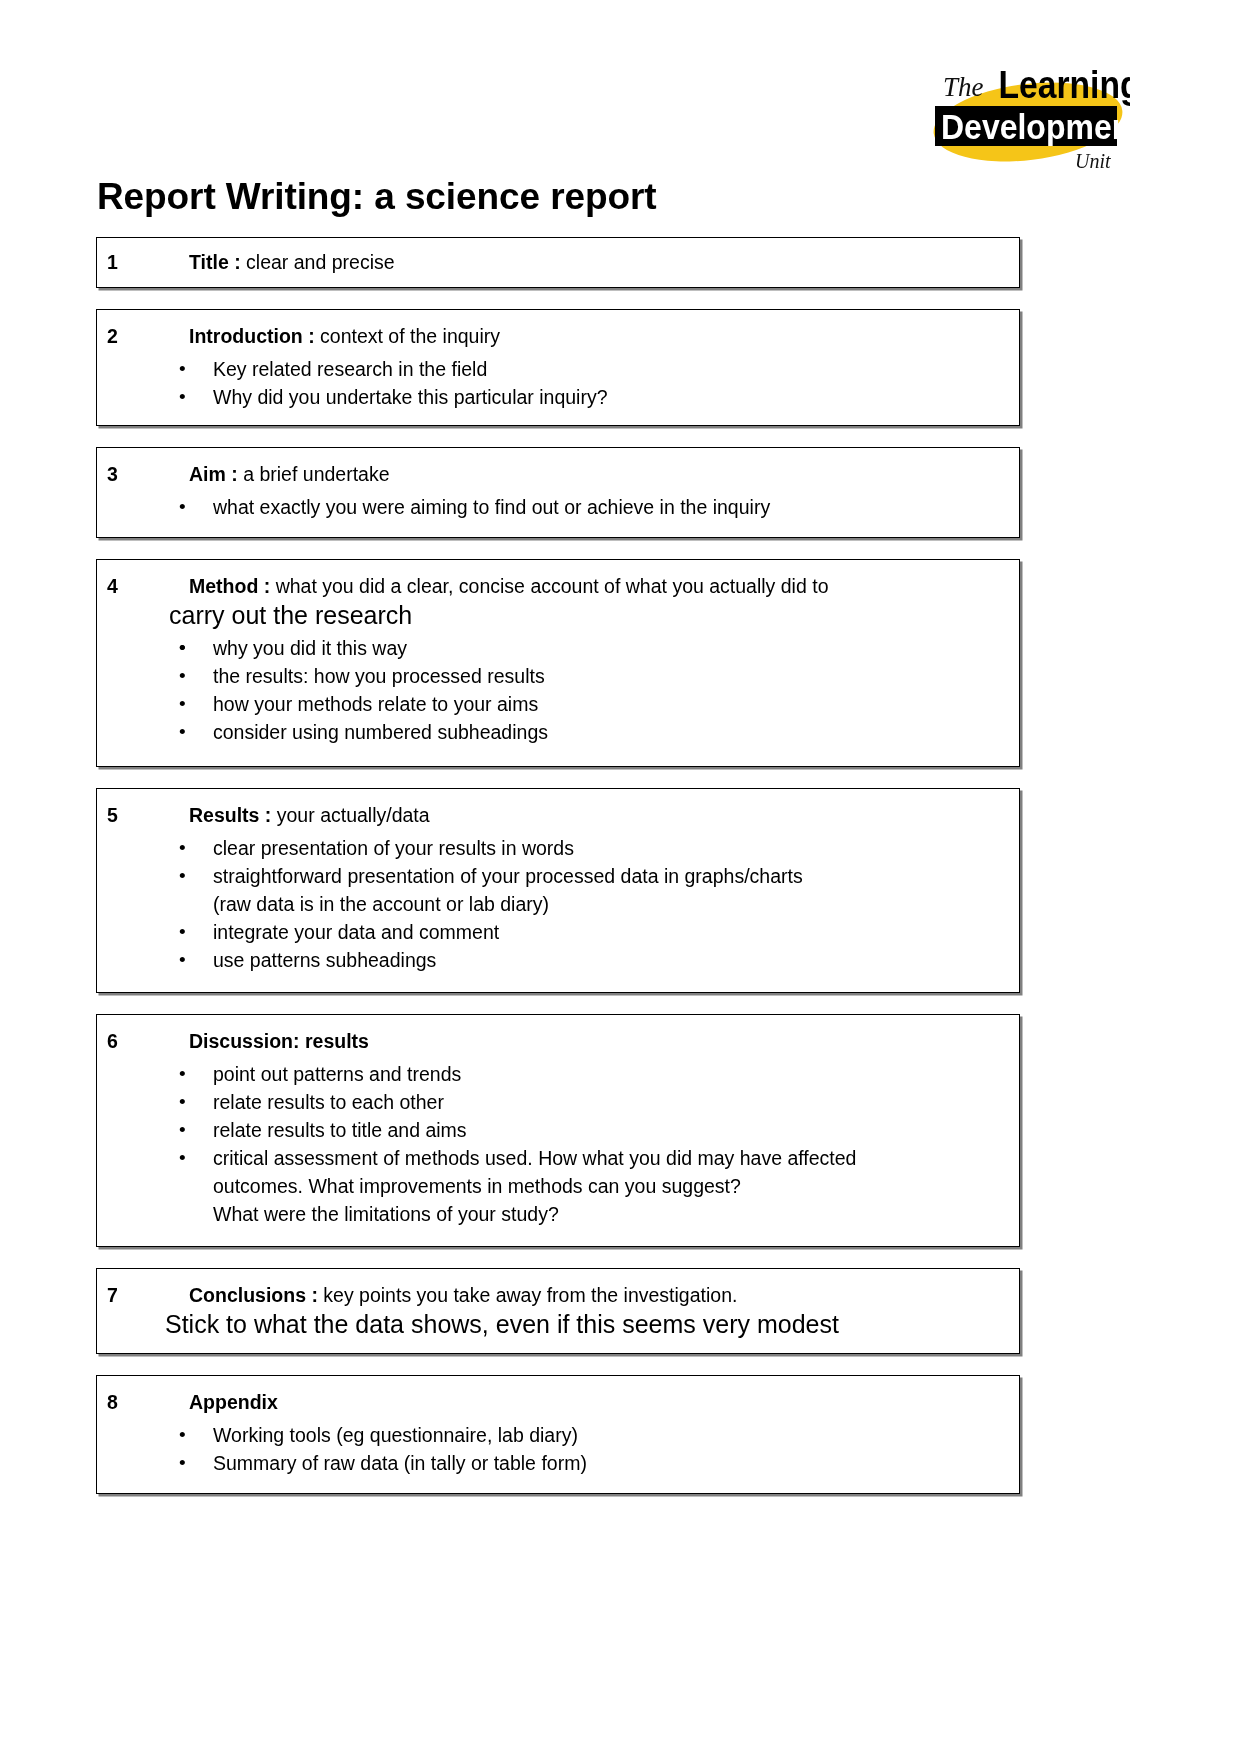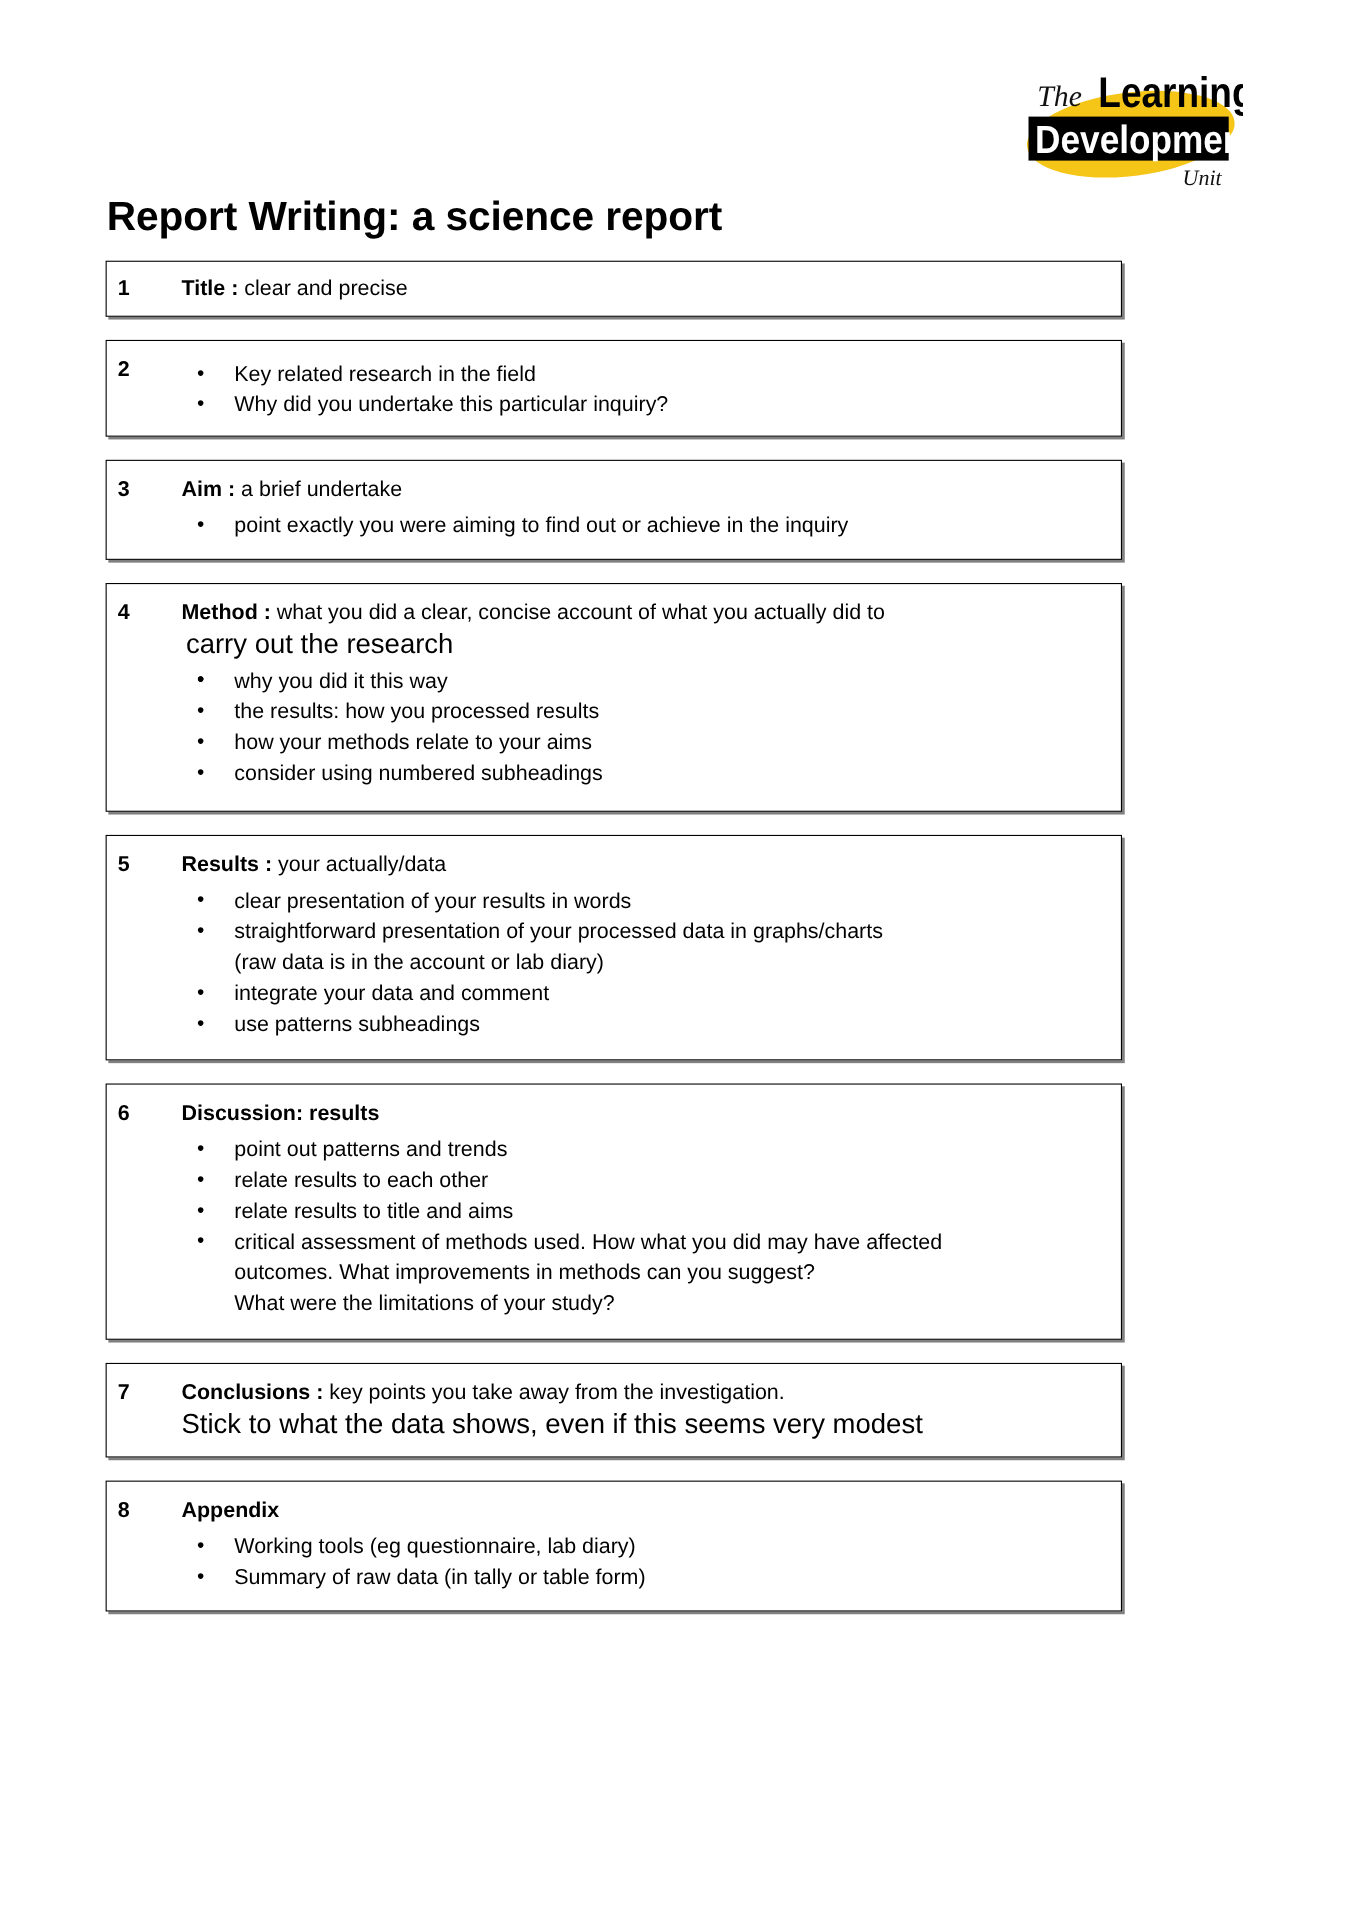--- a/index.html
+++ b/index.html
@@ -69,20 +69,21 @@
     line-height: 28px;
     box-sizing: border-box;
   }
   .box-body {
     flex: 1 1 auto;
     min-width: 0;
   }
   .heading-line {
     font-size: 19.5px;
     line-height: 29px;
+    margin-left: 24px;
   }
   .heading-line .h-bold {
     font-weight: bold;
   }
   .cont-line {
     font-size: 25px;
     line-height: 29px;
     padding-left: 4px;
   }
   .cont-line.nopad { padding-left: 0; }
@@ -147,35 +148,36 @@
         <div class="box-body">
           <div class="heading-line"><span class="h-bold">Title :</span><span> clear and precise</span></div>
         </div>
       </div>
     </div>
 
     <div class="box b2">
       <div class="box-row">
         <div class="box-num">2</div>
         <div class="box-body">
+          <div class="heading-line"><span class="h-bold">Introduction :</span><span> context of the inquiry</span></div>
           <ul class="bullets">
             <li><span class="bul">•</span><span>Key related research in the field</span></li>
             <li><span class="bul">•</span><span>Why did you undertake this particular inquiry?</span></li>
           </ul>
         </div>
       </div>
     </div>
 
     <div class="box b3">
       <div class="box-row">
         <div class="box-num">3</div>
         <div class="box-body">
           <div class="heading-line"><span class="h-bold">Aim :</span><span> a brief undertake</span></div>
           <ul class="bullets">
-            <li><span class="bul">•</span><span>point exactly you were aiming to find out or achieve in the inquiry</span></li>
+            <li><span class="bul">•</span><span>what exactly you were aiming to find out or achieve in the inquiry</span></li>
           </ul>
         </div>
       </div>
     </div>
 
     <div class="box b4">
       <div class="box-row">
         <div class="box-num">4</div>
         <div class="box-body">
           <div class="heading-line"><span class="h-bold">Method :</span><span> what you did a clear, concise account of what you actually did to</span></div>

